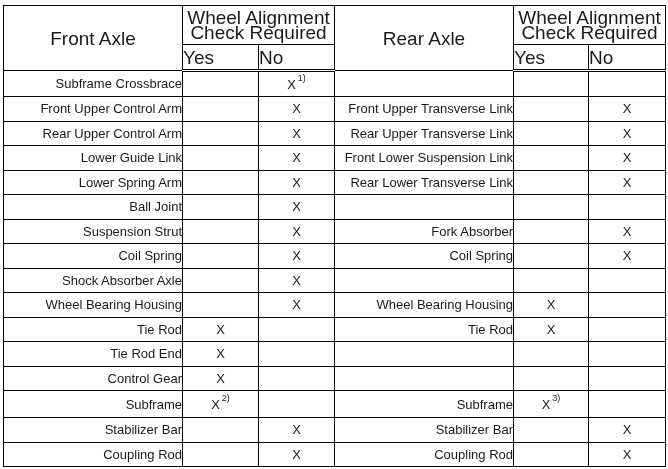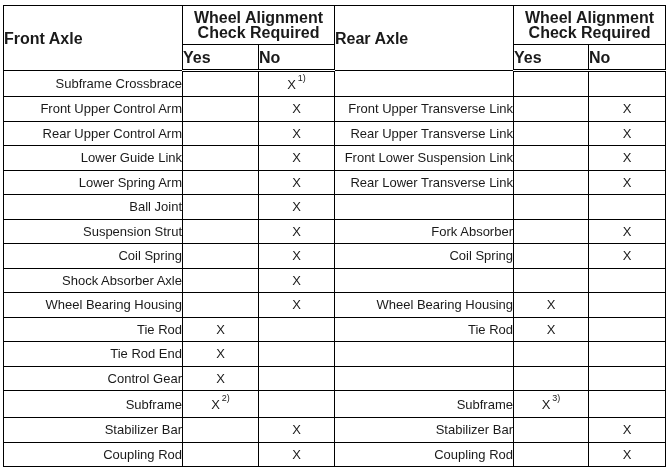--- a/index.html
+++ b/index.html
@@ -30,26 +30,26 @@
       vertical-align: middle;
     }
     col.c-name { width: 179px; }
     col.c-yes  { width: 76px; }
     col.c-no   { width: 76px; }
     col.c-name2 { width: 179px; }
     col.c-yes2 { width: 75px; }
     col.c-no2  { width: 77px; }
 
     th {
-      font-weight: bold;
-      font-size: 16px;
+      font-weight: normal;
+      font-size: 19px;
       line-height: 15px;
     }
     th.axle-head {
-      text-align: left;
+      text-align: center;
       vertical-align: top;
       padding: 5px 0 0 5px;
     }
     th.group-head {
       text-align: center;
       height: 38px;
       padding-top: 1px;
     }
     th.yn-head {
       text-align: left;

